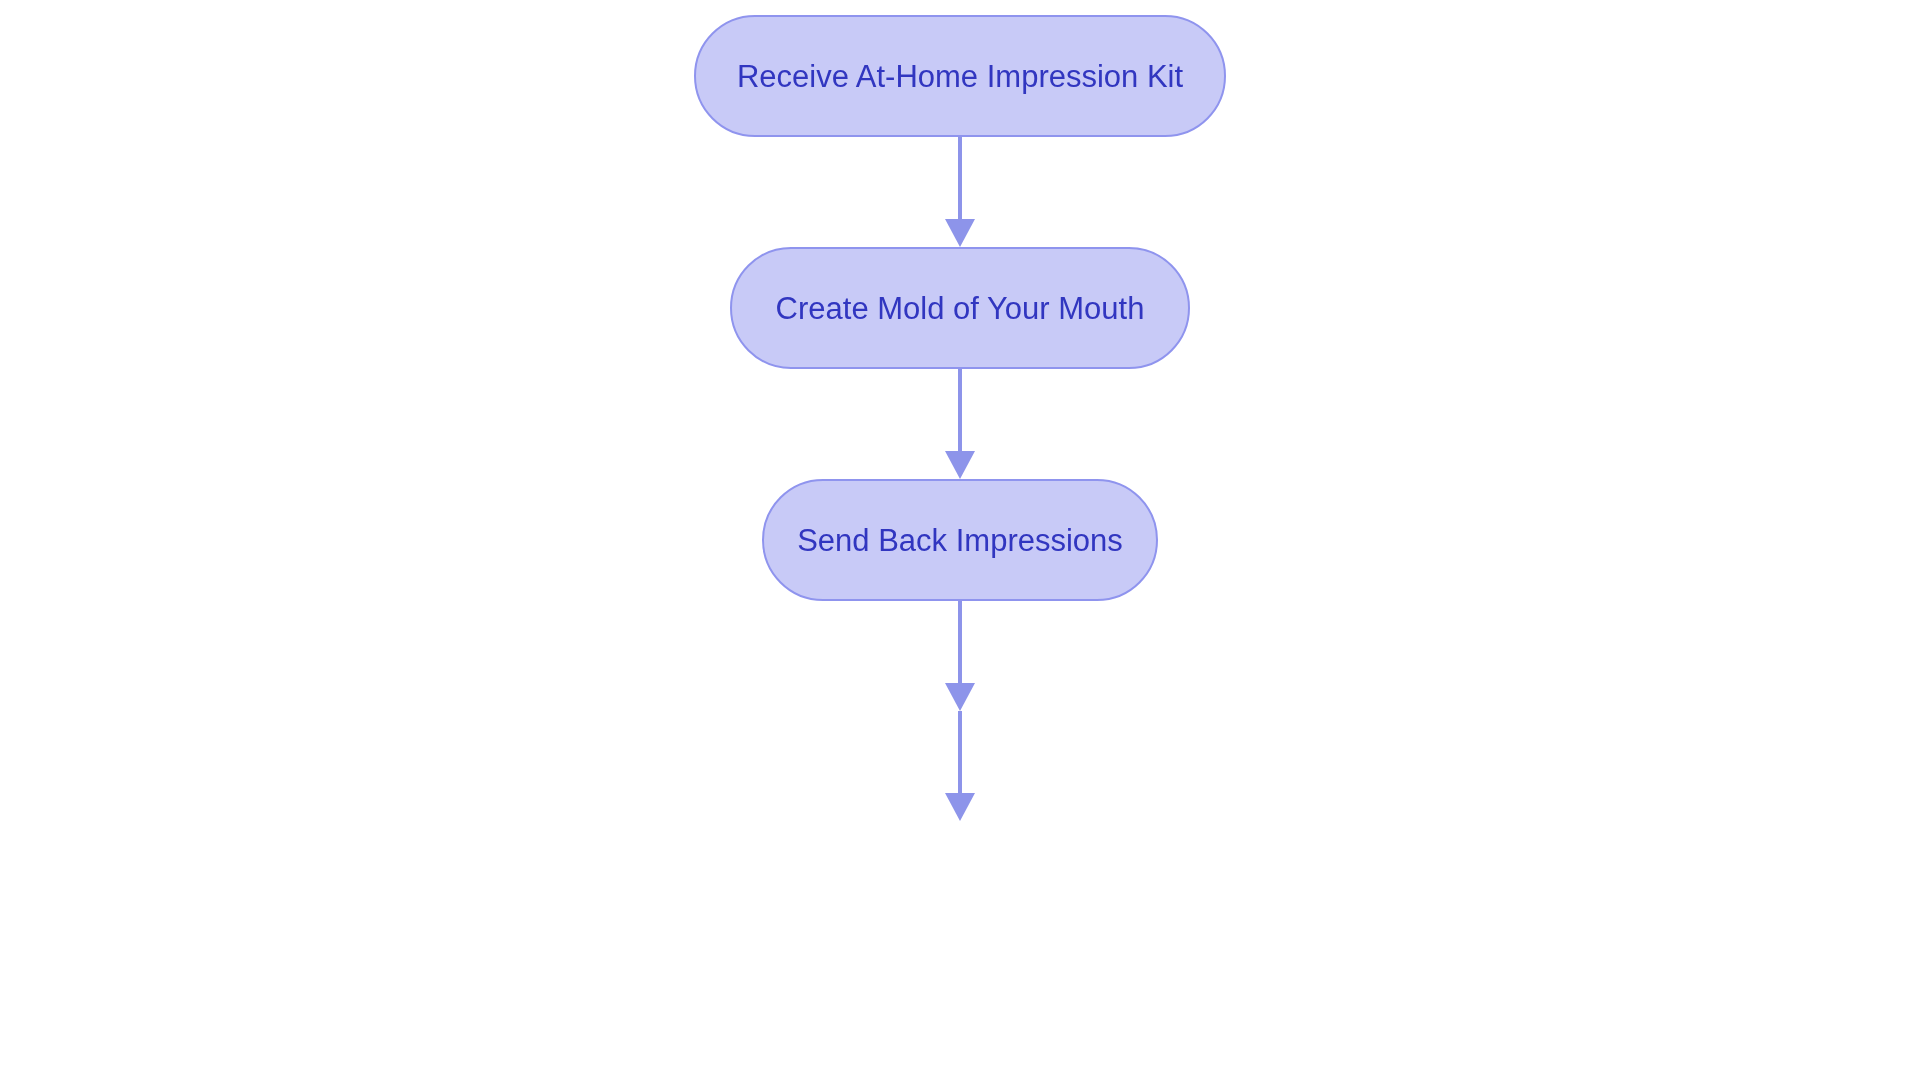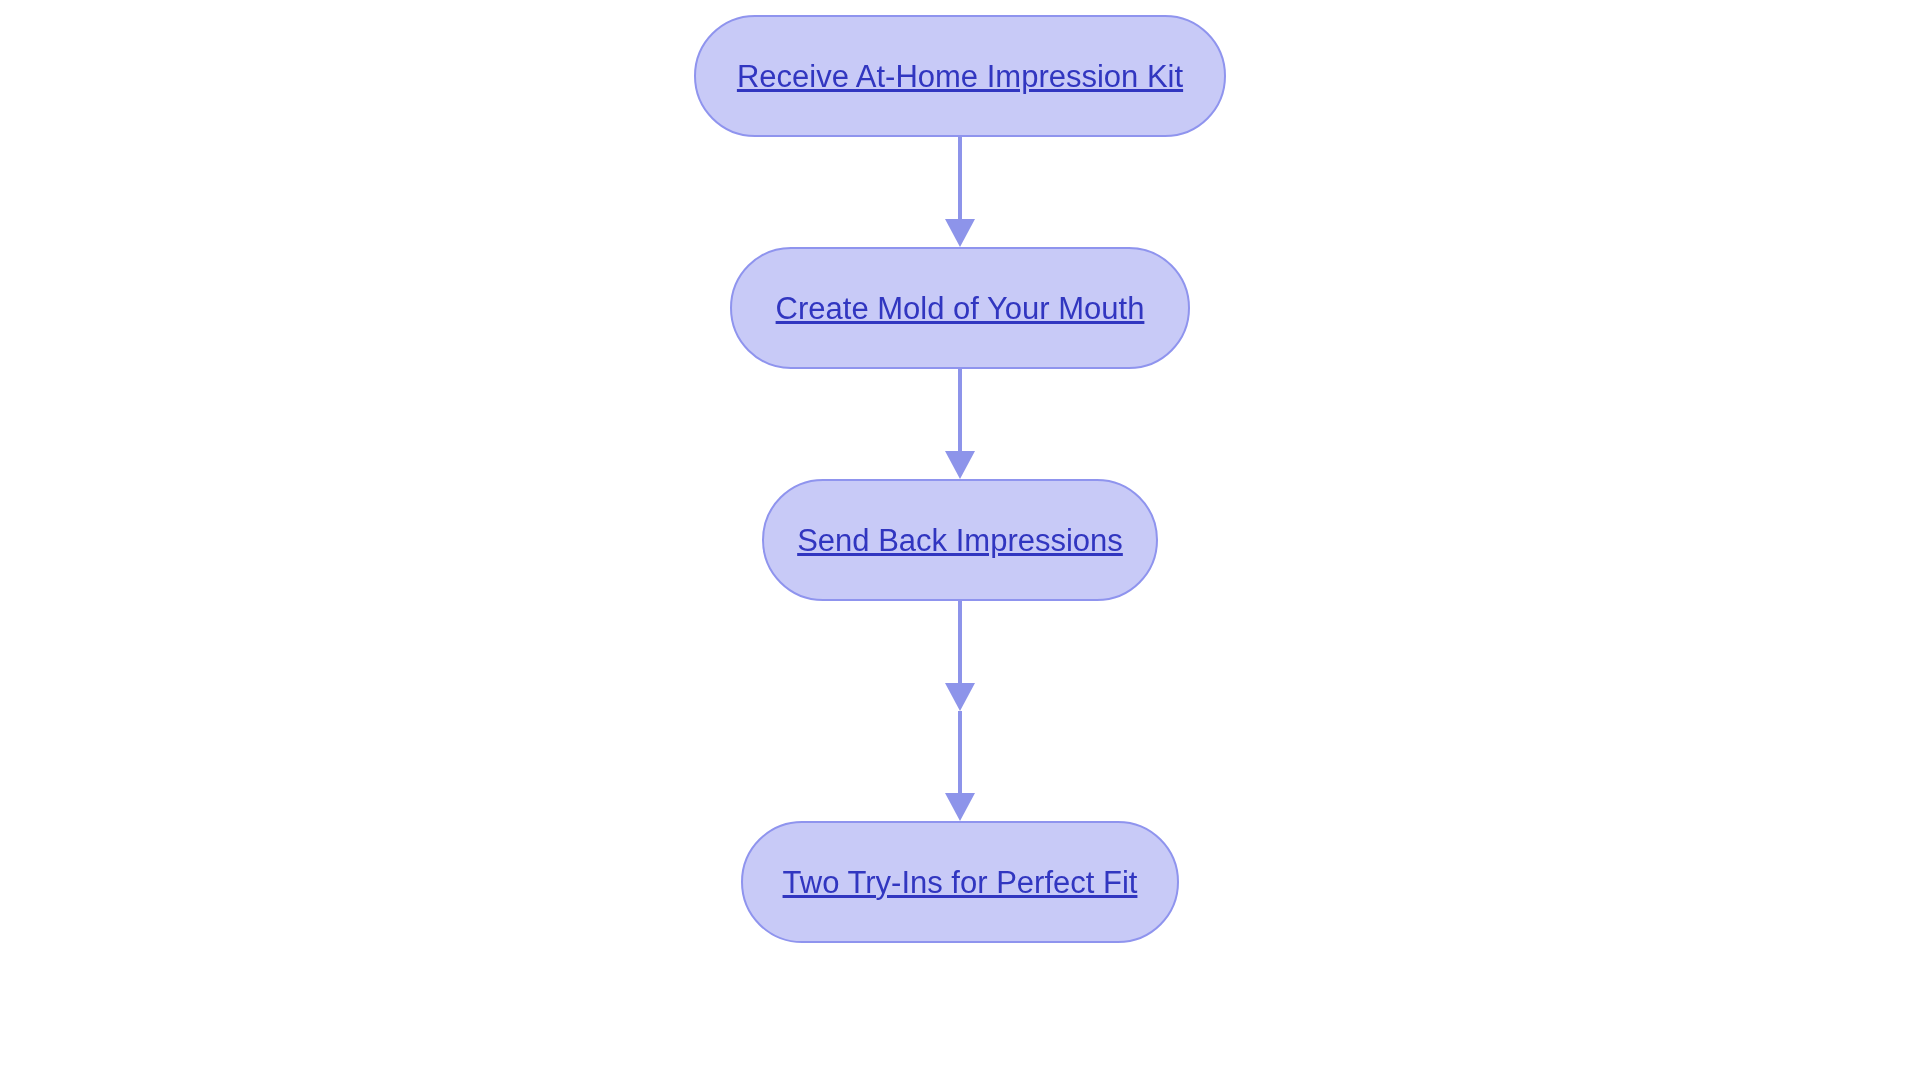--- a/index.html
+++ b/index.html
@@ -35,21 +35,20 @@
     justify-content: center;
     flex: 0 0 auto;
   }
   .node .node-label {
     font-size: 31px;
     font-weight: 400;
     color: #3136c0;
     white-space: nowrap;
     text-align: center;
     line-height: 1;
-    text-decoration: underline;
   }
   
   .node.n0 { width: 532px; }
   .node.n1 { width: 460px; justify-content: center; }
   .node.n2 { width: 396px; }
   .node.n3 { width: 524px; }
   .node.n4 { width: 438px; }
   .connector {
     height: 110px;
     display: flex;
@@ -102,18 +101,15 @@
       <div class="line"></div>
       <div class="arrowhead"></div>
     </div>
 
 
     <div class="connector">
       <div class="line"></div>
       <div class="arrowhead"></div>
     </div>
 
-    <div class="node n4">
-      <span class="node-label">Two Try-Ins for Perfect Fit</span>
-    </div>
 
   </div>
 </div>
 
 </body></html>

